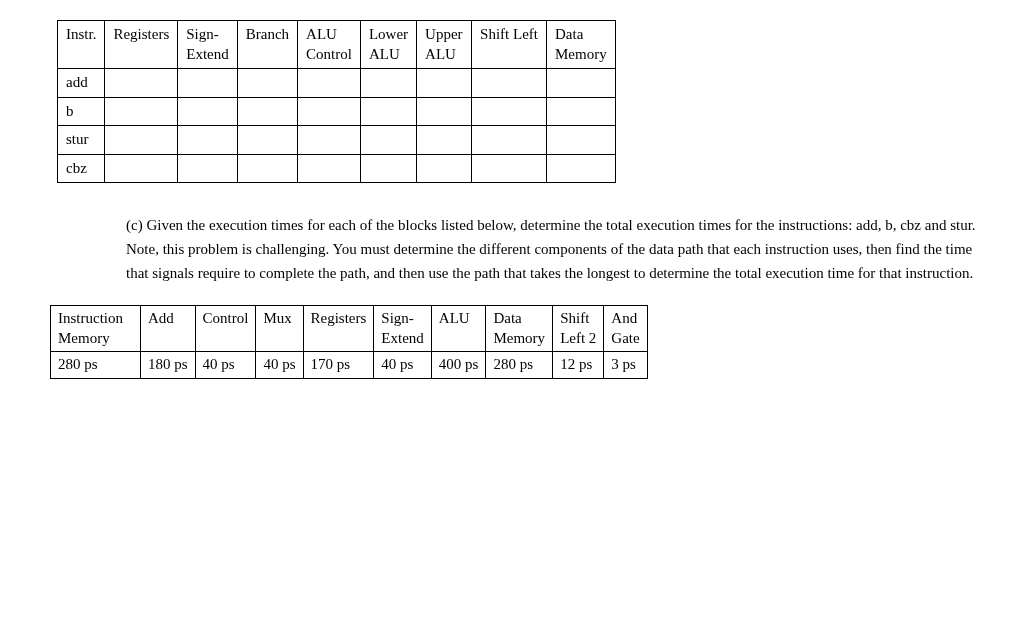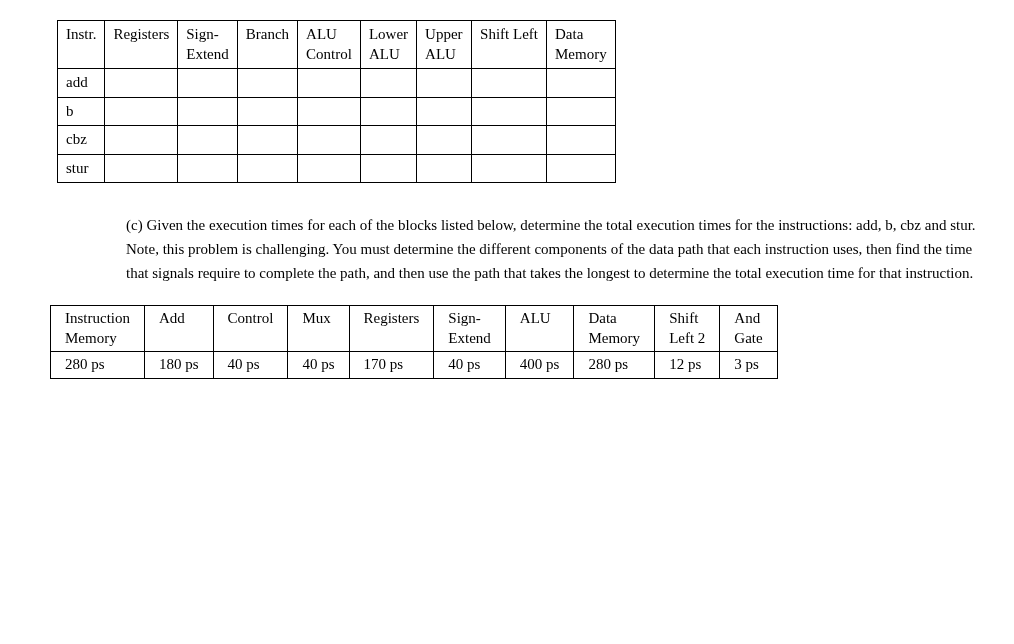--- a/index.html
+++ b/index.html
@@ -53,21 +53,21 @@
       min-width: 45px;
     }
 
     .section-c-text {
       margin-left: 96px;
       margin-bottom: 20px;
       line-height: 1.6;
     }
 
     .table-section-c td {
-      padding: 3px 14px;
+      padding: 3px 7px;
       vertical-align: top;
       line-height: 1.3;
     }
 
     .table-section-c td:first-child {
       min-width: 90px;
     }
   </style>
 </head>
 <body>
@@ -105,32 +105,32 @@
         <td>&nbsp;</td>
         <td>&nbsp;</td>
         <td>&nbsp;</td>
         <td>&nbsp;</td>
         <td>&nbsp;</td>
         <td>&nbsp;</td>
         <td>&nbsp;</td>
         <td>&nbsp;</td>
       </tr>
       <tr>
-        <td>cbz</td>
+        <td>stur</td>
         <td>&nbsp;</td>
         <td>&nbsp;</td>
         <td>&nbsp;</td>
         <td>&nbsp;</td>
         <td>&nbsp;</td>
         <td>&nbsp;</td>
         <td>&nbsp;</td>
         <td>&nbsp;</td>
       </tr>
       <tr>
-        <td>stur</td>
+        <td>cbz</td>
         <td>&nbsp;</td>
         <td>&nbsp;</td>
         <td>&nbsp;</td>
         <td>&nbsp;</td>
         <td>&nbsp;</td>
         <td>&nbsp;</td>
         <td>&nbsp;</td>
         <td>&nbsp;</td>
       </tr>
     </tbody>

